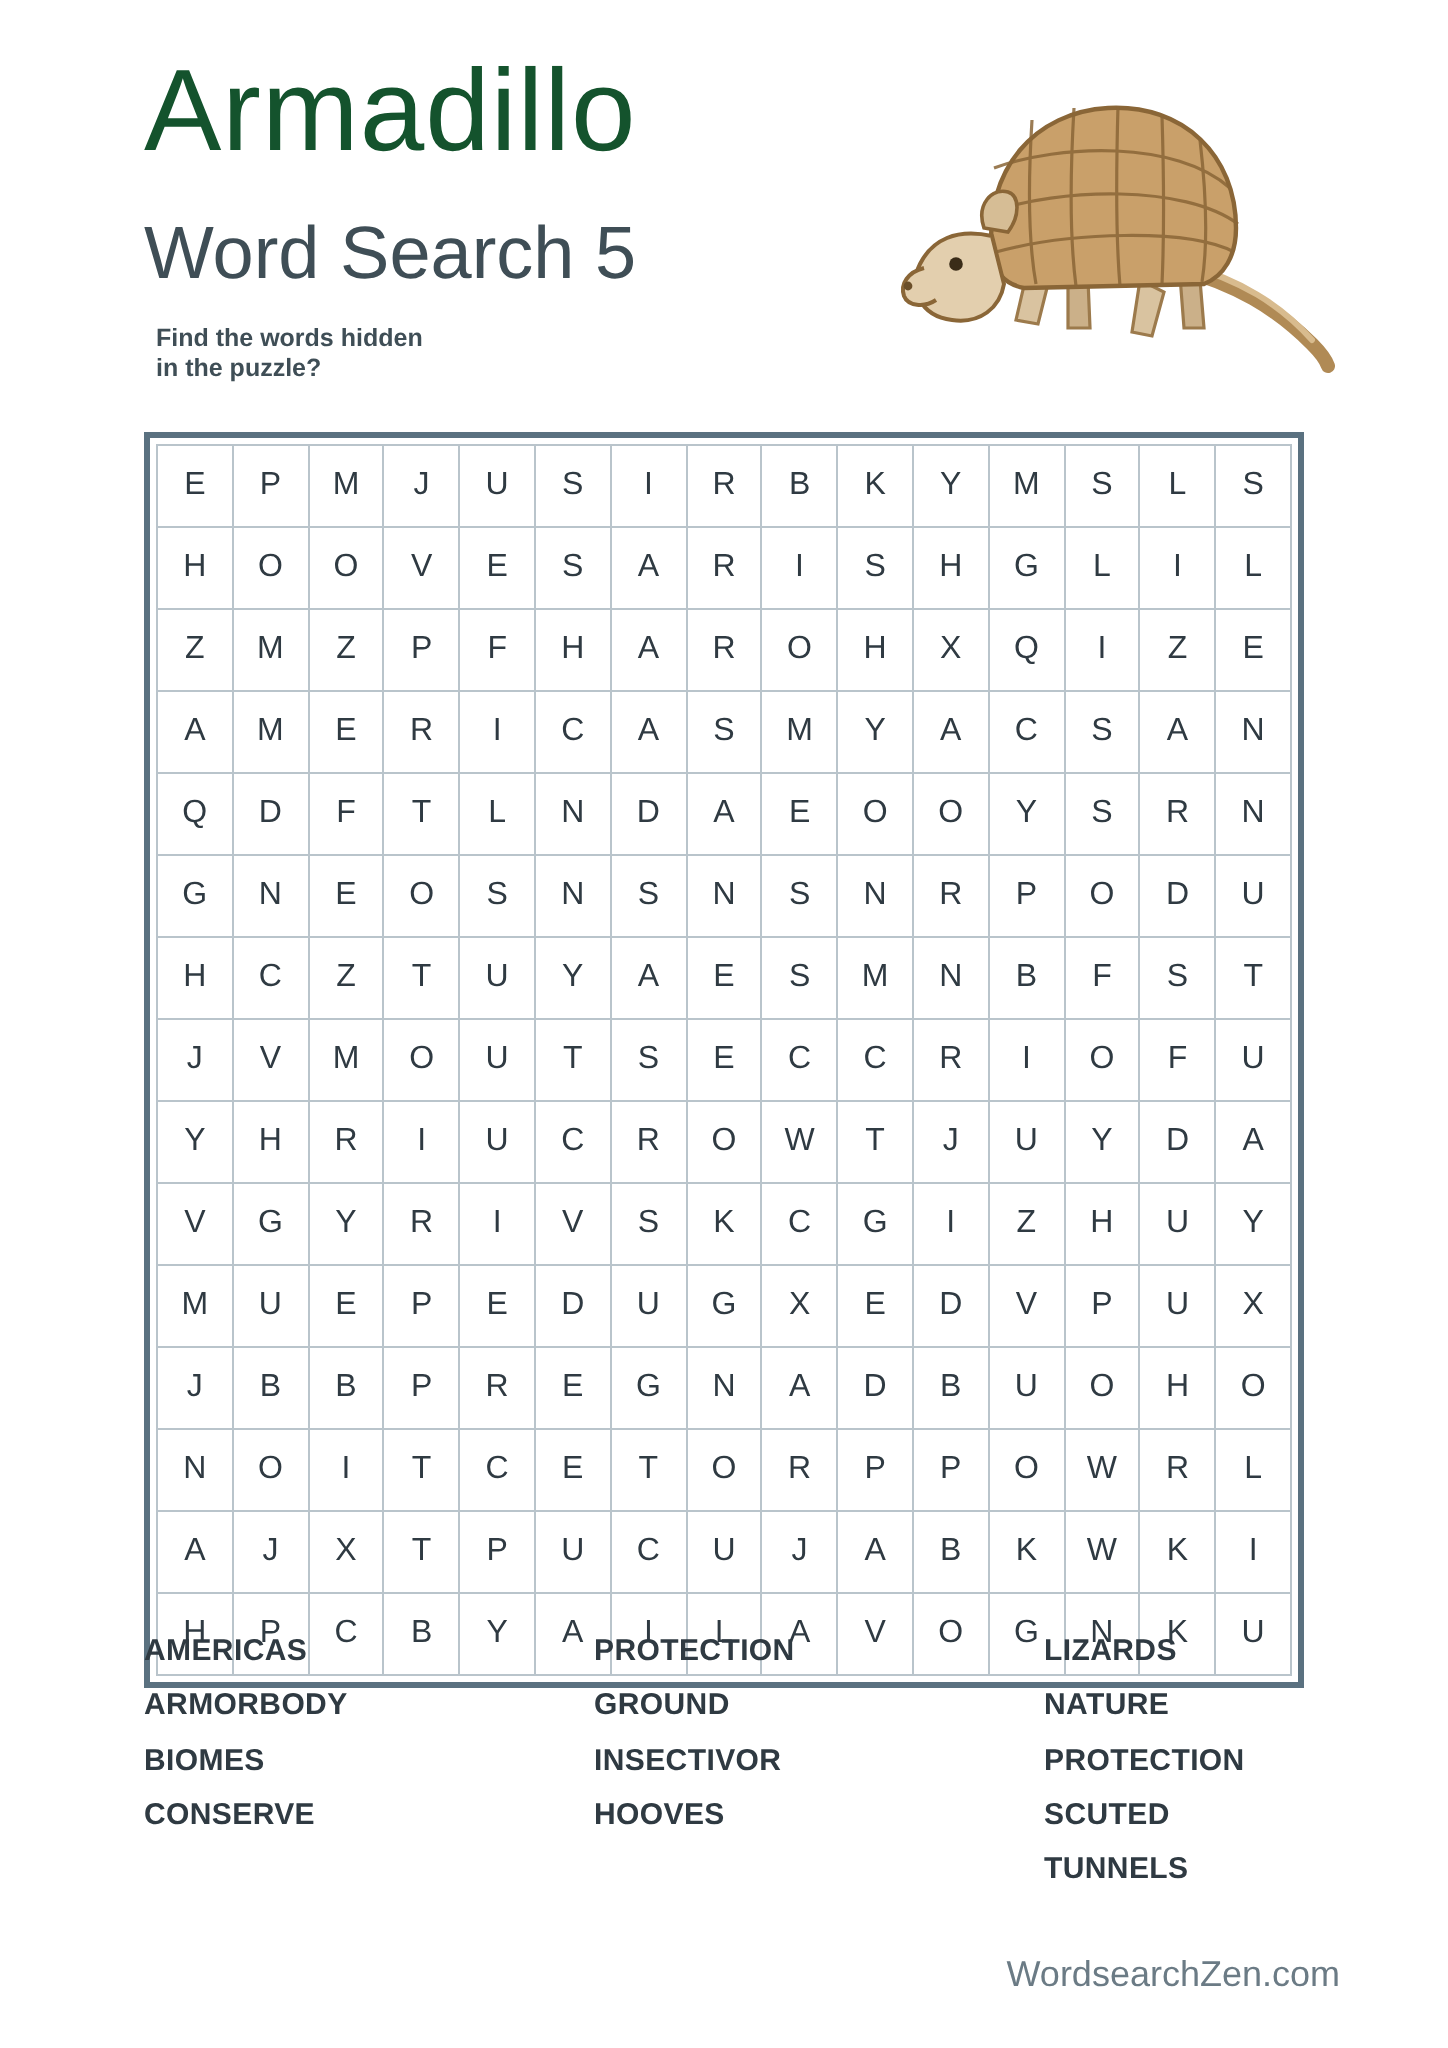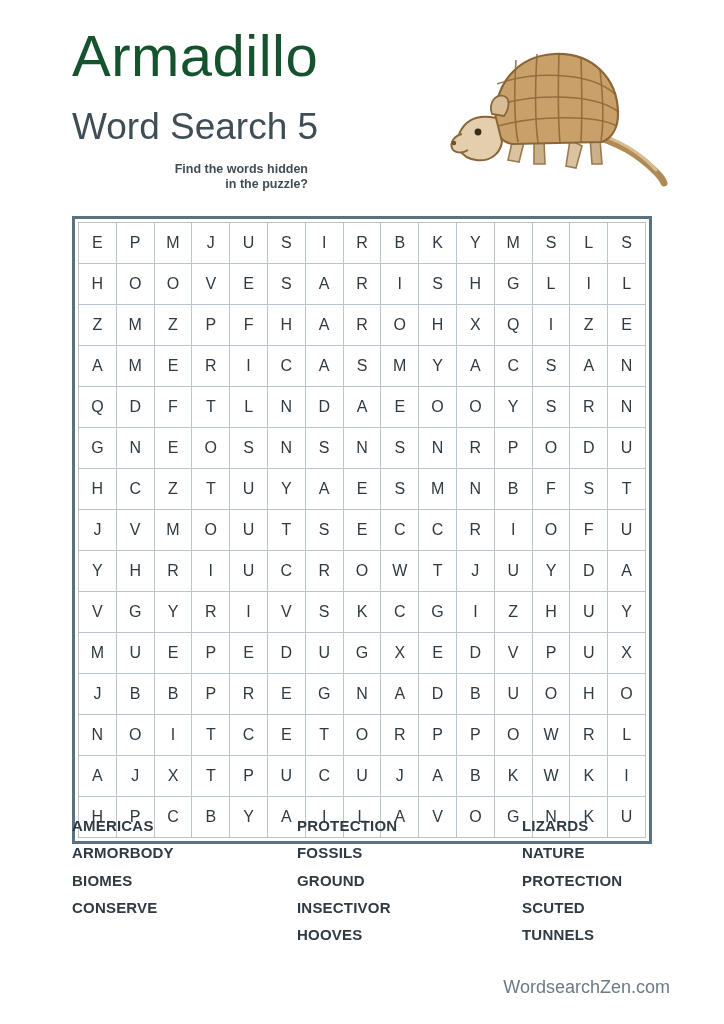--- a/index.html
+++ b/index.html
@@ -122,21 +122,21 @@
   }
 </style>
 </head>
 <body>
 
 <div class="page">
 
   <div class="header">
     <h1 class="title-main">Armadillo</h1>
     <h2 class="title-sub">Word Search 5</h2>
-    <div class="instructions" style="white-space: pre-line; text-align: right;">Find the words hidden
+    <div class="instructions" style="white-space: pre-line;">Find the words hidden
 in the puzzle?</div>
   </div>
 
   <div class="mascot">
     <svg viewBox="0 0 230 170" width="230" height="170" xmlns="http://www.w3.org/2000/svg">
 
       <path d="M146 112 C176 120 196 132 214 150 C218 154 221 158 222 161" stroke="#b08a55" stroke-width="7" fill="none" stroke-linecap="round"></path>
       <path d="M150 110 C178 118 198 130 214 148" stroke="#d8bb8e" stroke-width="3" fill="none" stroke-linecap="round"></path>
 
       <path d="M128 118 l-4 26 l10 2 l6 -22 z" fill="#d9c3a0" stroke="#9c7a4c" stroke-width="1.6"></path>
@@ -434,21 +434,20 @@
 
   <div class="wordlist">
     <div class="word-col">
       <div class="word">AMERICAS</div>
       <div class="word">ARMORBODY</div>
       <div class="word">BIOMES</div>
       <div class="word">CONSERVE</div>
     </div>
     <div class="word-col">
       <div class="word">PROTECTION</div>
-      <div class="word">FOSSILS</div>
       <div class="word">GROUND</div>
       <div class="word">INSECTIVOR</div>
       <div class="word">HOOVES</div>
     </div>
     <div class="word-col">
       <div class="word">LIZARDS</div>
       <div class="word">NATURE</div>
       <div class="word">PROTECTION</div>
       <div class="word">SCUTED</div>
       <div class="word">TUNNELS</div>

